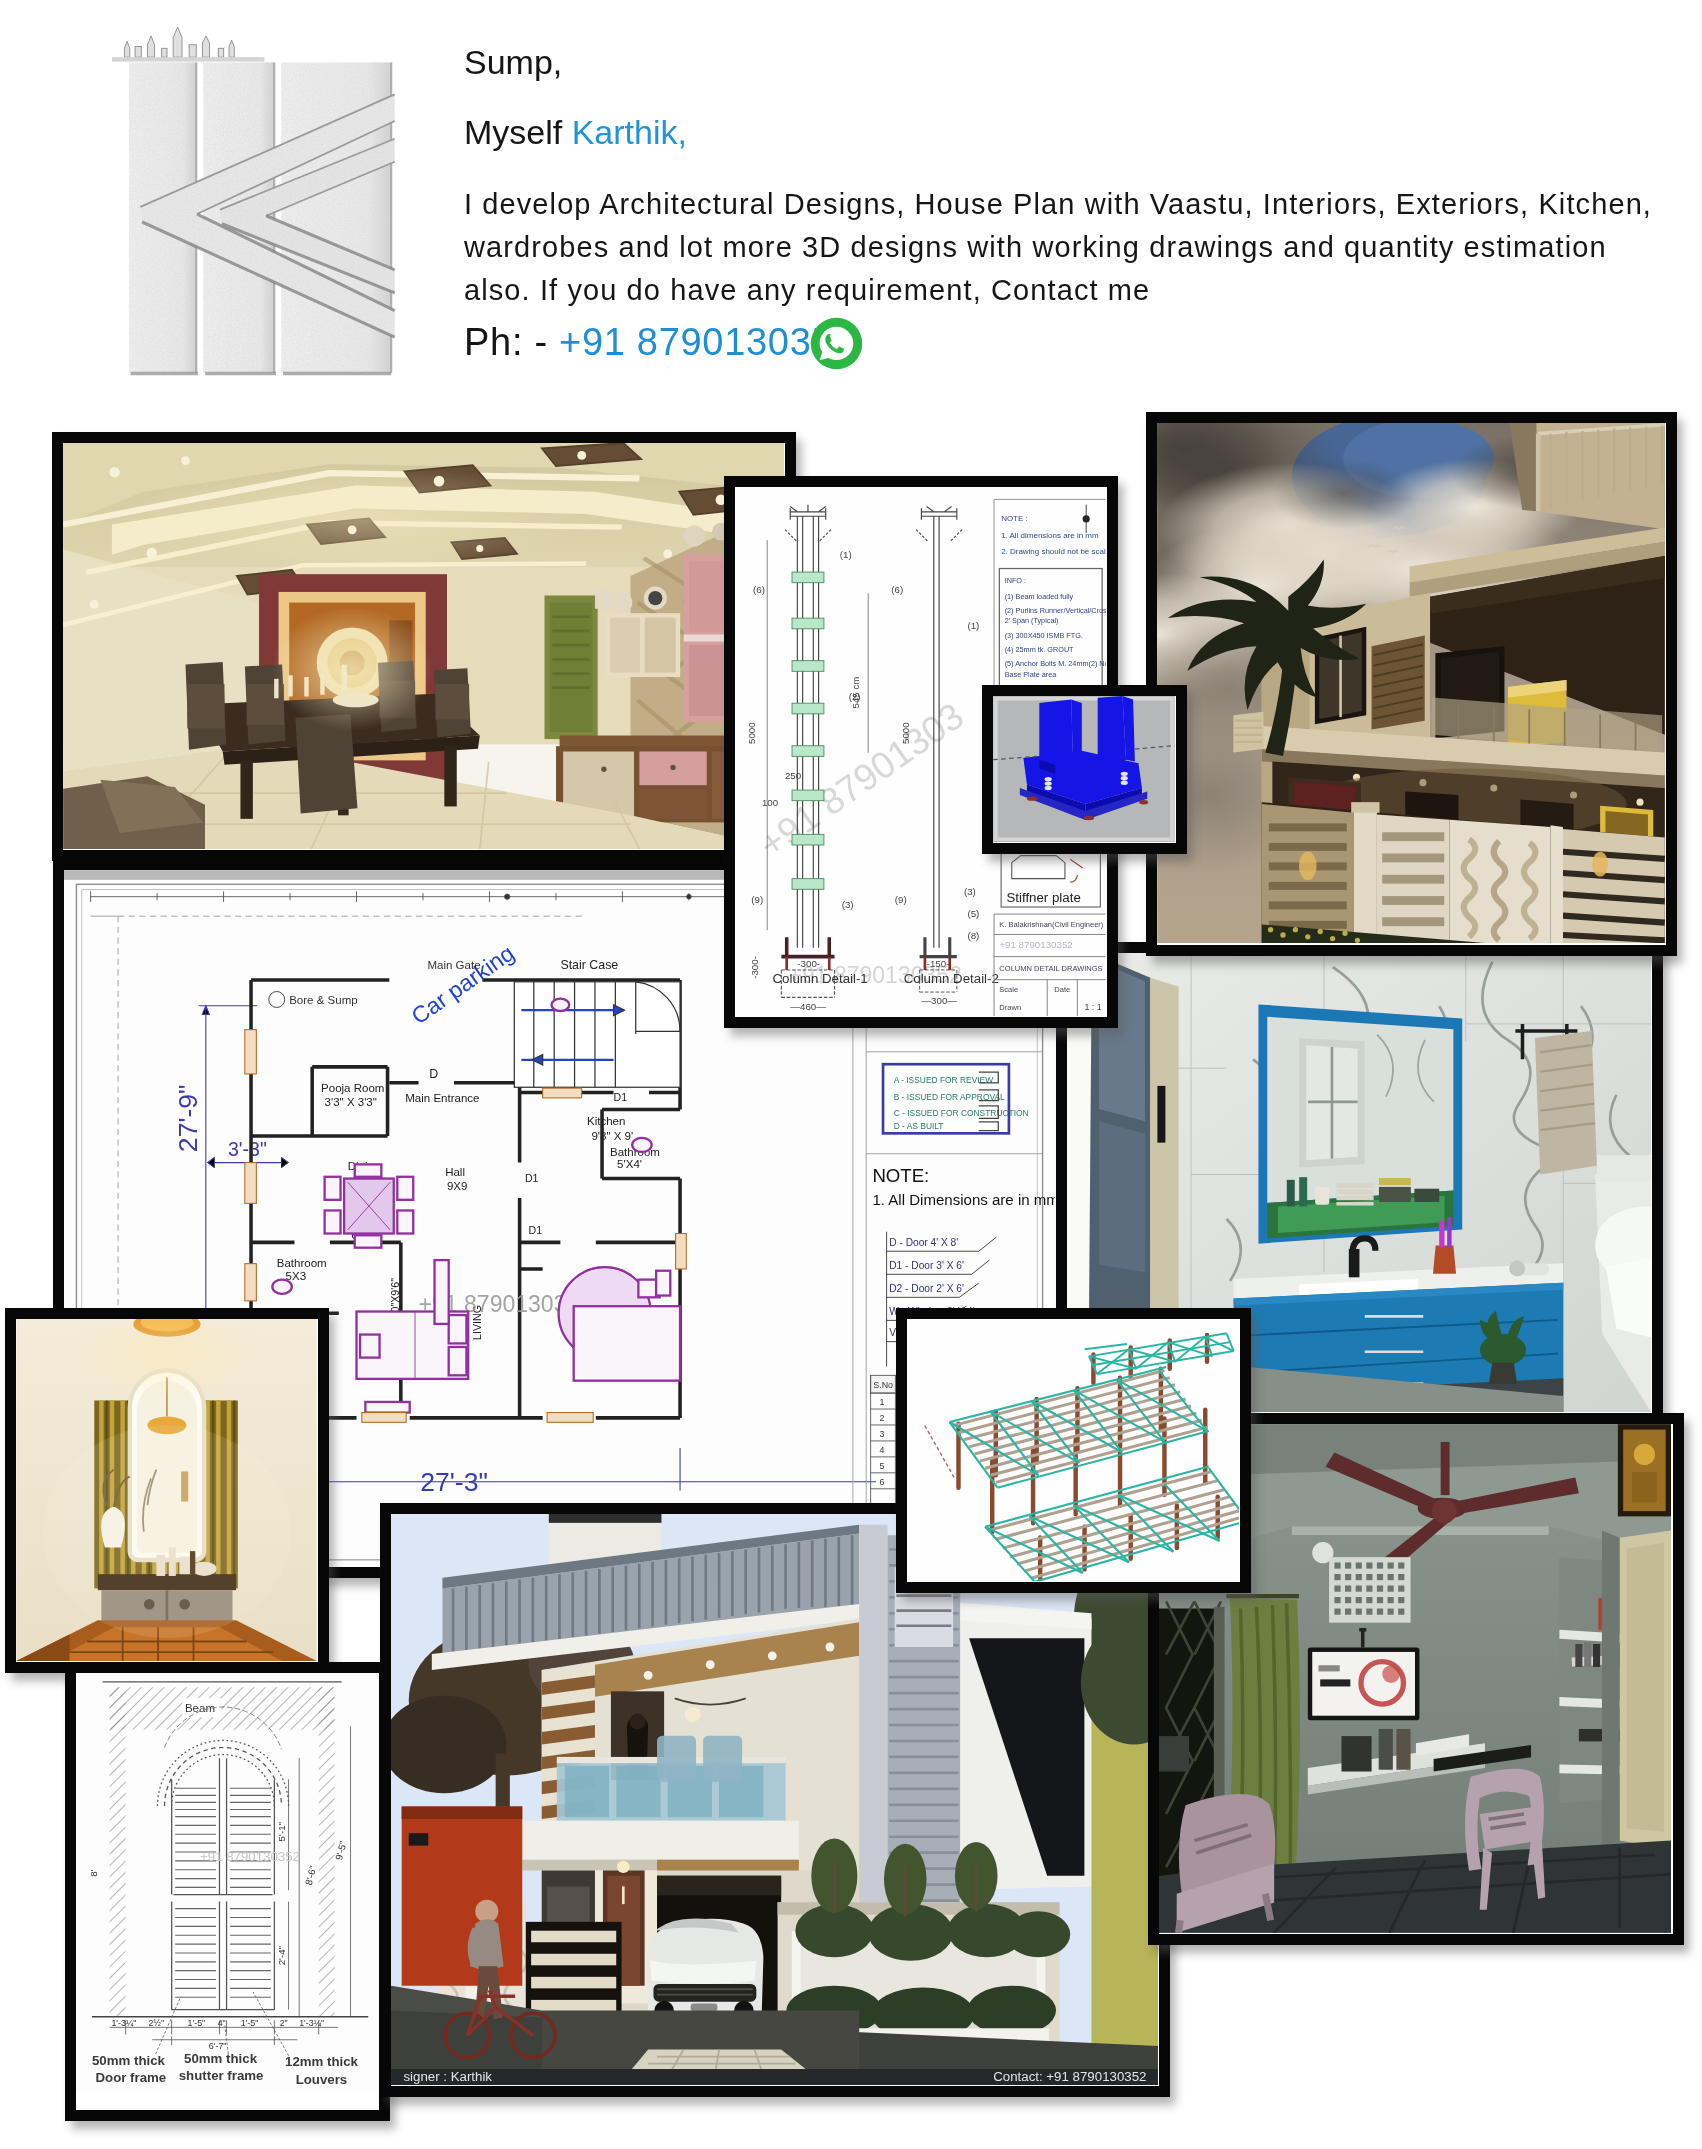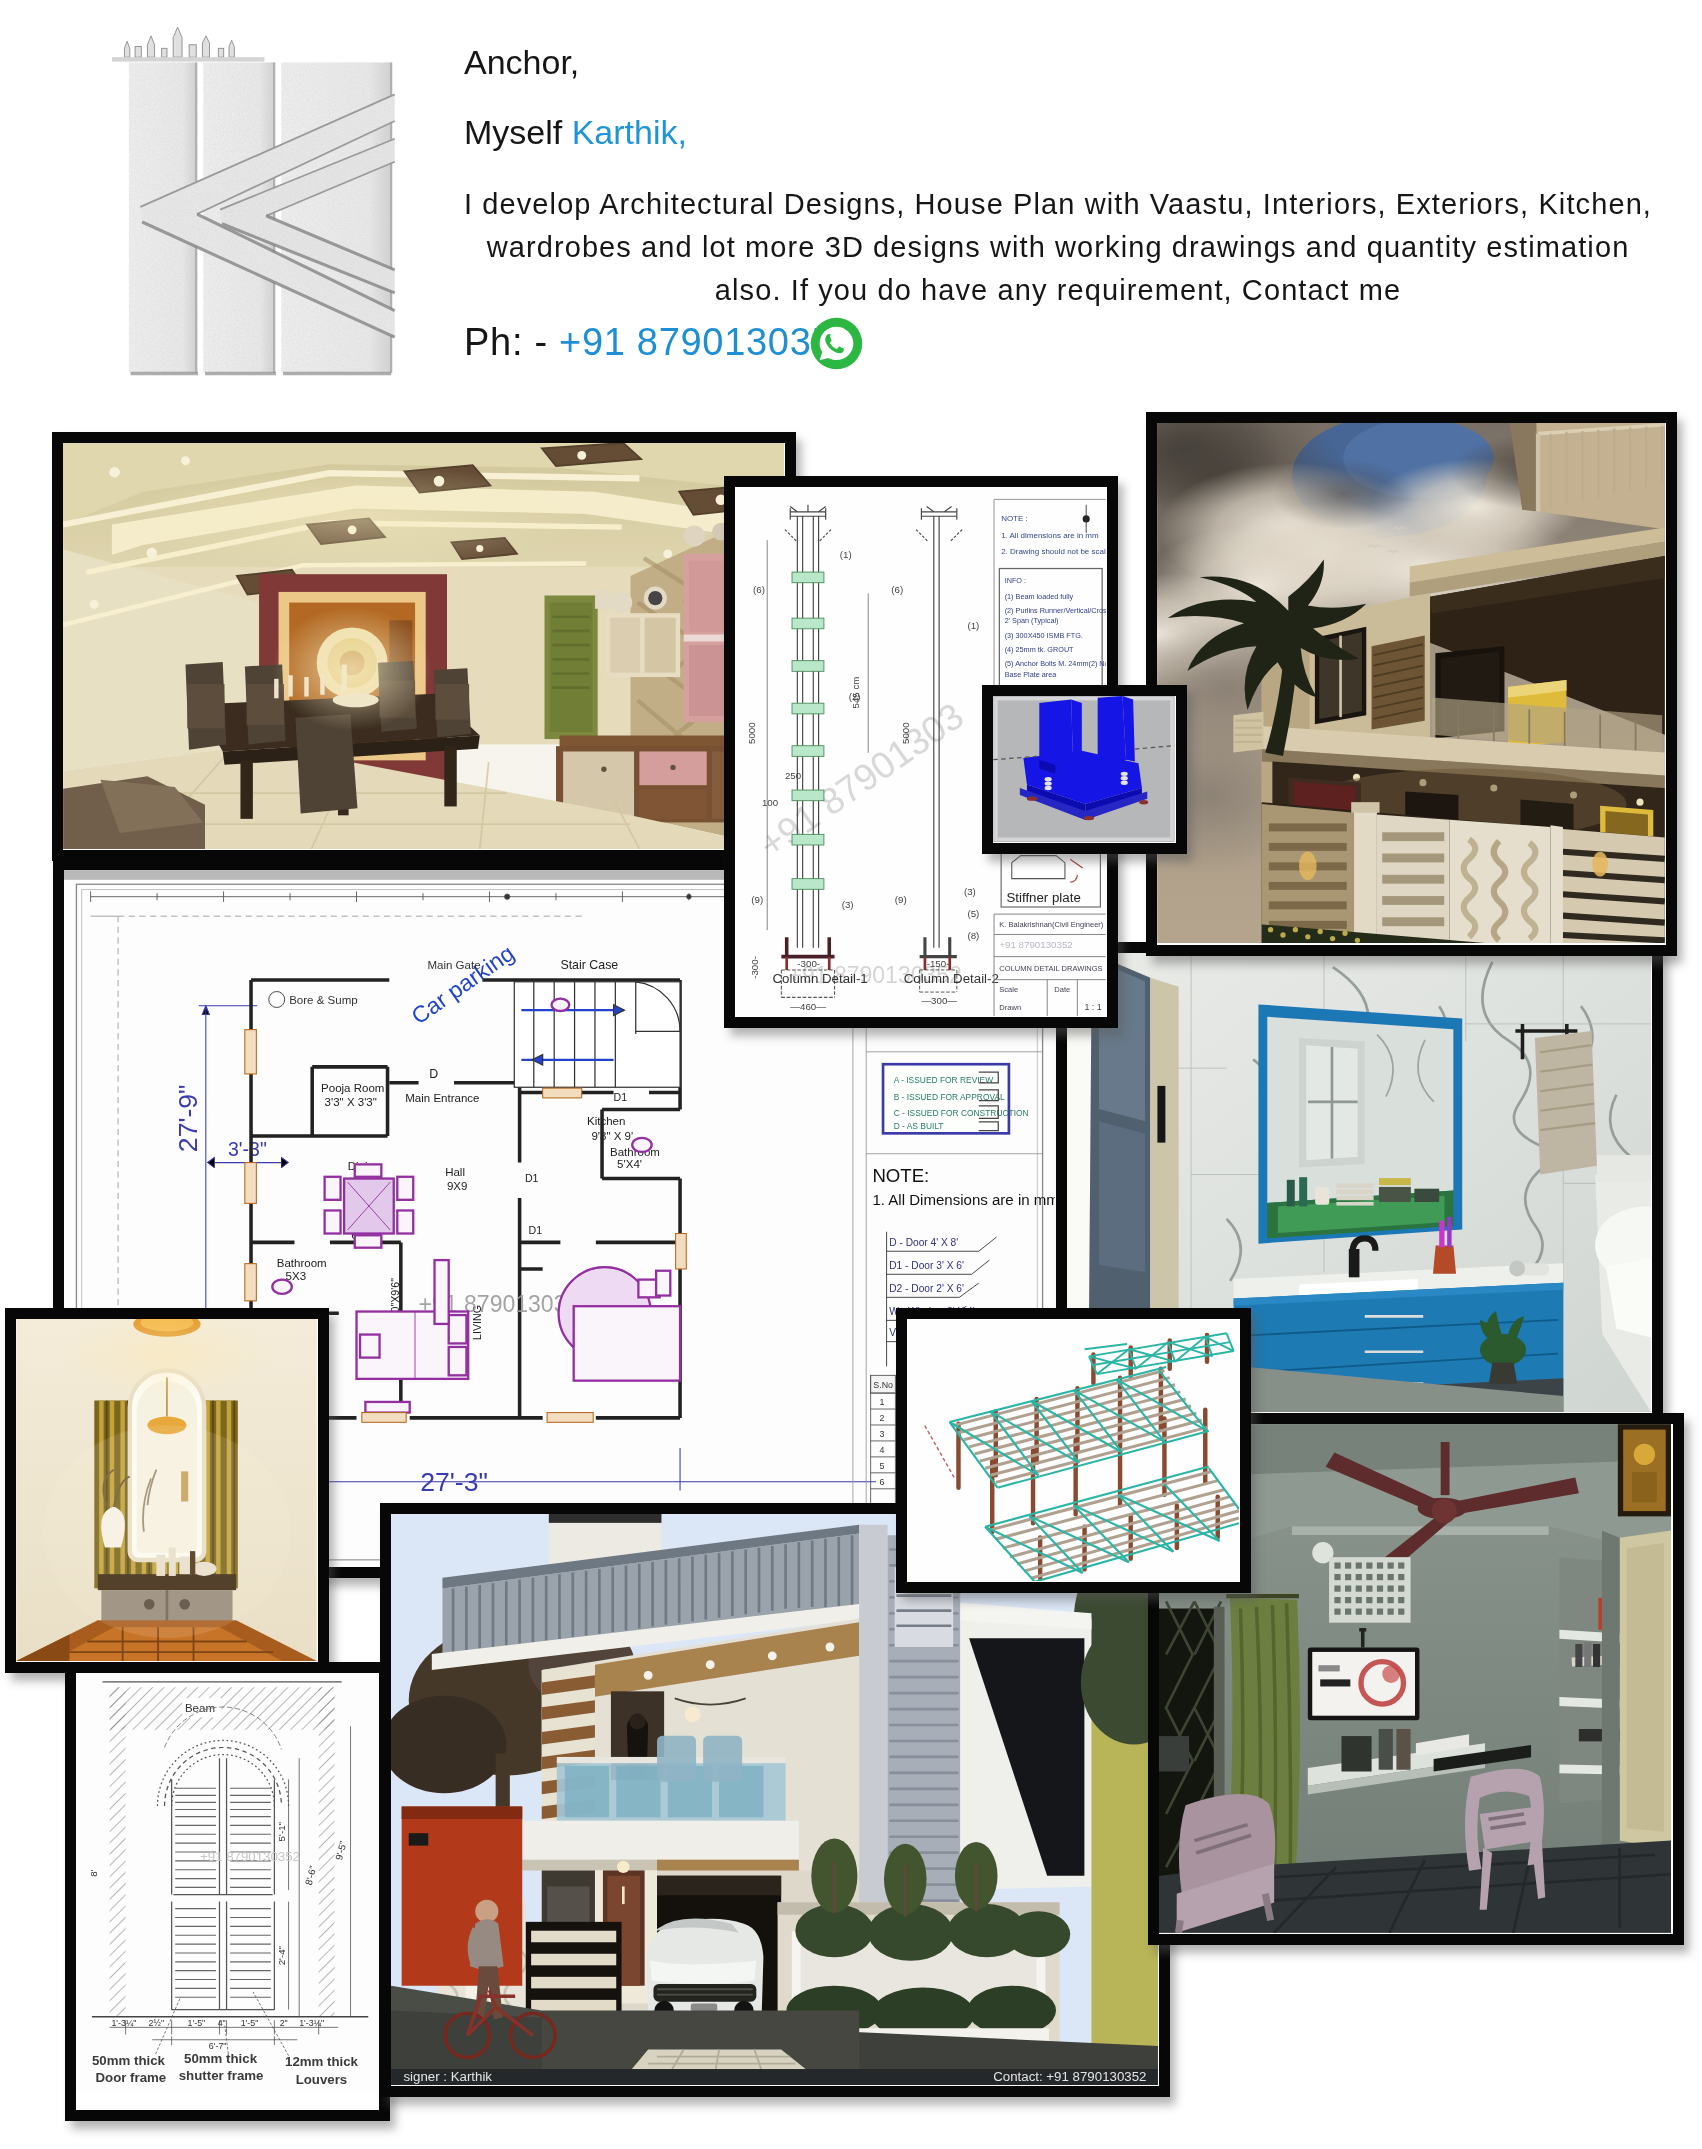--- a/index.html
+++ b/index.html
@@ -62,23 +62,23 @@
 </g>
 <g stroke="#9a9a9a" stroke-width="2" fill="none">
 <path d="M345 78 L58 205 M345 128 L148 208 M345 154 L200 215 M345 108 L122 213"></path>
 </g>
 <g stroke="#7d7d7d" stroke-width="3.5" fill="none" opacity="0.75">
 <path d="M60 222 L345 352 M150 224 L345 302 M200 215 L345 276 M122 213 L345 322"></path>
 </g>
 </svg>
 </div>
 
-<div class="txt" style="left:464px;top:43px;font-size:34px;color:#161616;">Anchor,</div>
+<div class="txt" style="left:464px;top:43px;font-size:34px;color:#161616;">Sump,</div>
 <div class="txt" style="left:464px;top:113px;font-size:34px;color:#161616;">Myself <span style="color:#2095d6;margin-top:44px;">Karthik</span><span style="color:#2095d6;">,</span></div>
-<div class="txt" style="left:464px;top:183px;font-size:29px;line-height:43px;color:#161616;letter-spacing:1.1px;white-space:nowrap;text-align:center;">I develop Architectural Designs, House Plan with Vaastu, Interiors, Exteriors, Kitchen,<br>wardrobes and lot more 3D designs with working drawings and quantity estimation<br>also. If you do have any requirement, Contact me</div>
+<div class="txt" style="left:464px;top:183px;font-size:29px;line-height:43px;color:#161616;letter-spacing:1.1px;white-space:nowrap;">I develop Architectural Designs, House Plan with Vaastu, Interiors, Exteriors, Kitchen,<br>wardrobes and lot more 3D designs with working drawings and quantity estimation<br>also. If you do have any requirement, Contact me</div>
 <div class="txt" style="left:464px;top:321px;font-size:38px;color:#161616;letter-spacing:0.7px;">Ph: - <span style="color:#1e8fd5;">+91 8790130352</span></div>
 
 <div style="position:absolute;left:809px;top:316px;">
 <svg width="55" height="55" viewBox="0 0 62 62">
 <circle cx="31" cy="31" r="29" fill="#2bb741"></circle>
 <path d="M31 12c-10.5 0-19 8.3-19 18.6 0 3.6 1.05 7 2.9 9.9L12 50l9.8-2.7c2.8 1.5 6 2.3 9.2 2.3 10.5 0 19-8.3 19-18.6S41.5 12 31 12z" fill="#ffffff"></path>
 <path d="M24.5 21.5c-.5-1.1-1-1.1-1.5-1.1-.4 0-.9 0-1.3.1-.5.1-1.1.5-1.6 1.2-.5.7-1.8 2-1.8 4.8s1.9 5.6 2.1 6 3.6 5.8 8.9 8c4.4 1.8 5.3 1.5 6.2 1.4 1-.1 3.1-1.3 3.5-2.5.4-1.2.4-2.3.3-2.5-.1-.2-.5-.4-1-.6l-3.5-1.7c-.5-.2-.9-.3-1.2.2-.4.5-1.4 1.7-1.7 2-.3.4-.6.4-1.1.1-.5-.2-2.2-.8-4.2-2.6-1.6-1.4-2.6-3.1-2.9-3.6-.3-.5 0-.8.2-1 .2-.2.5-.6.8-.9.3-.3.4-.5.5-.9.2-.4.1-.7 0-1l-1.7-4.4z" fill="#2bb741"></path>
 </svg>
 </div>
 

